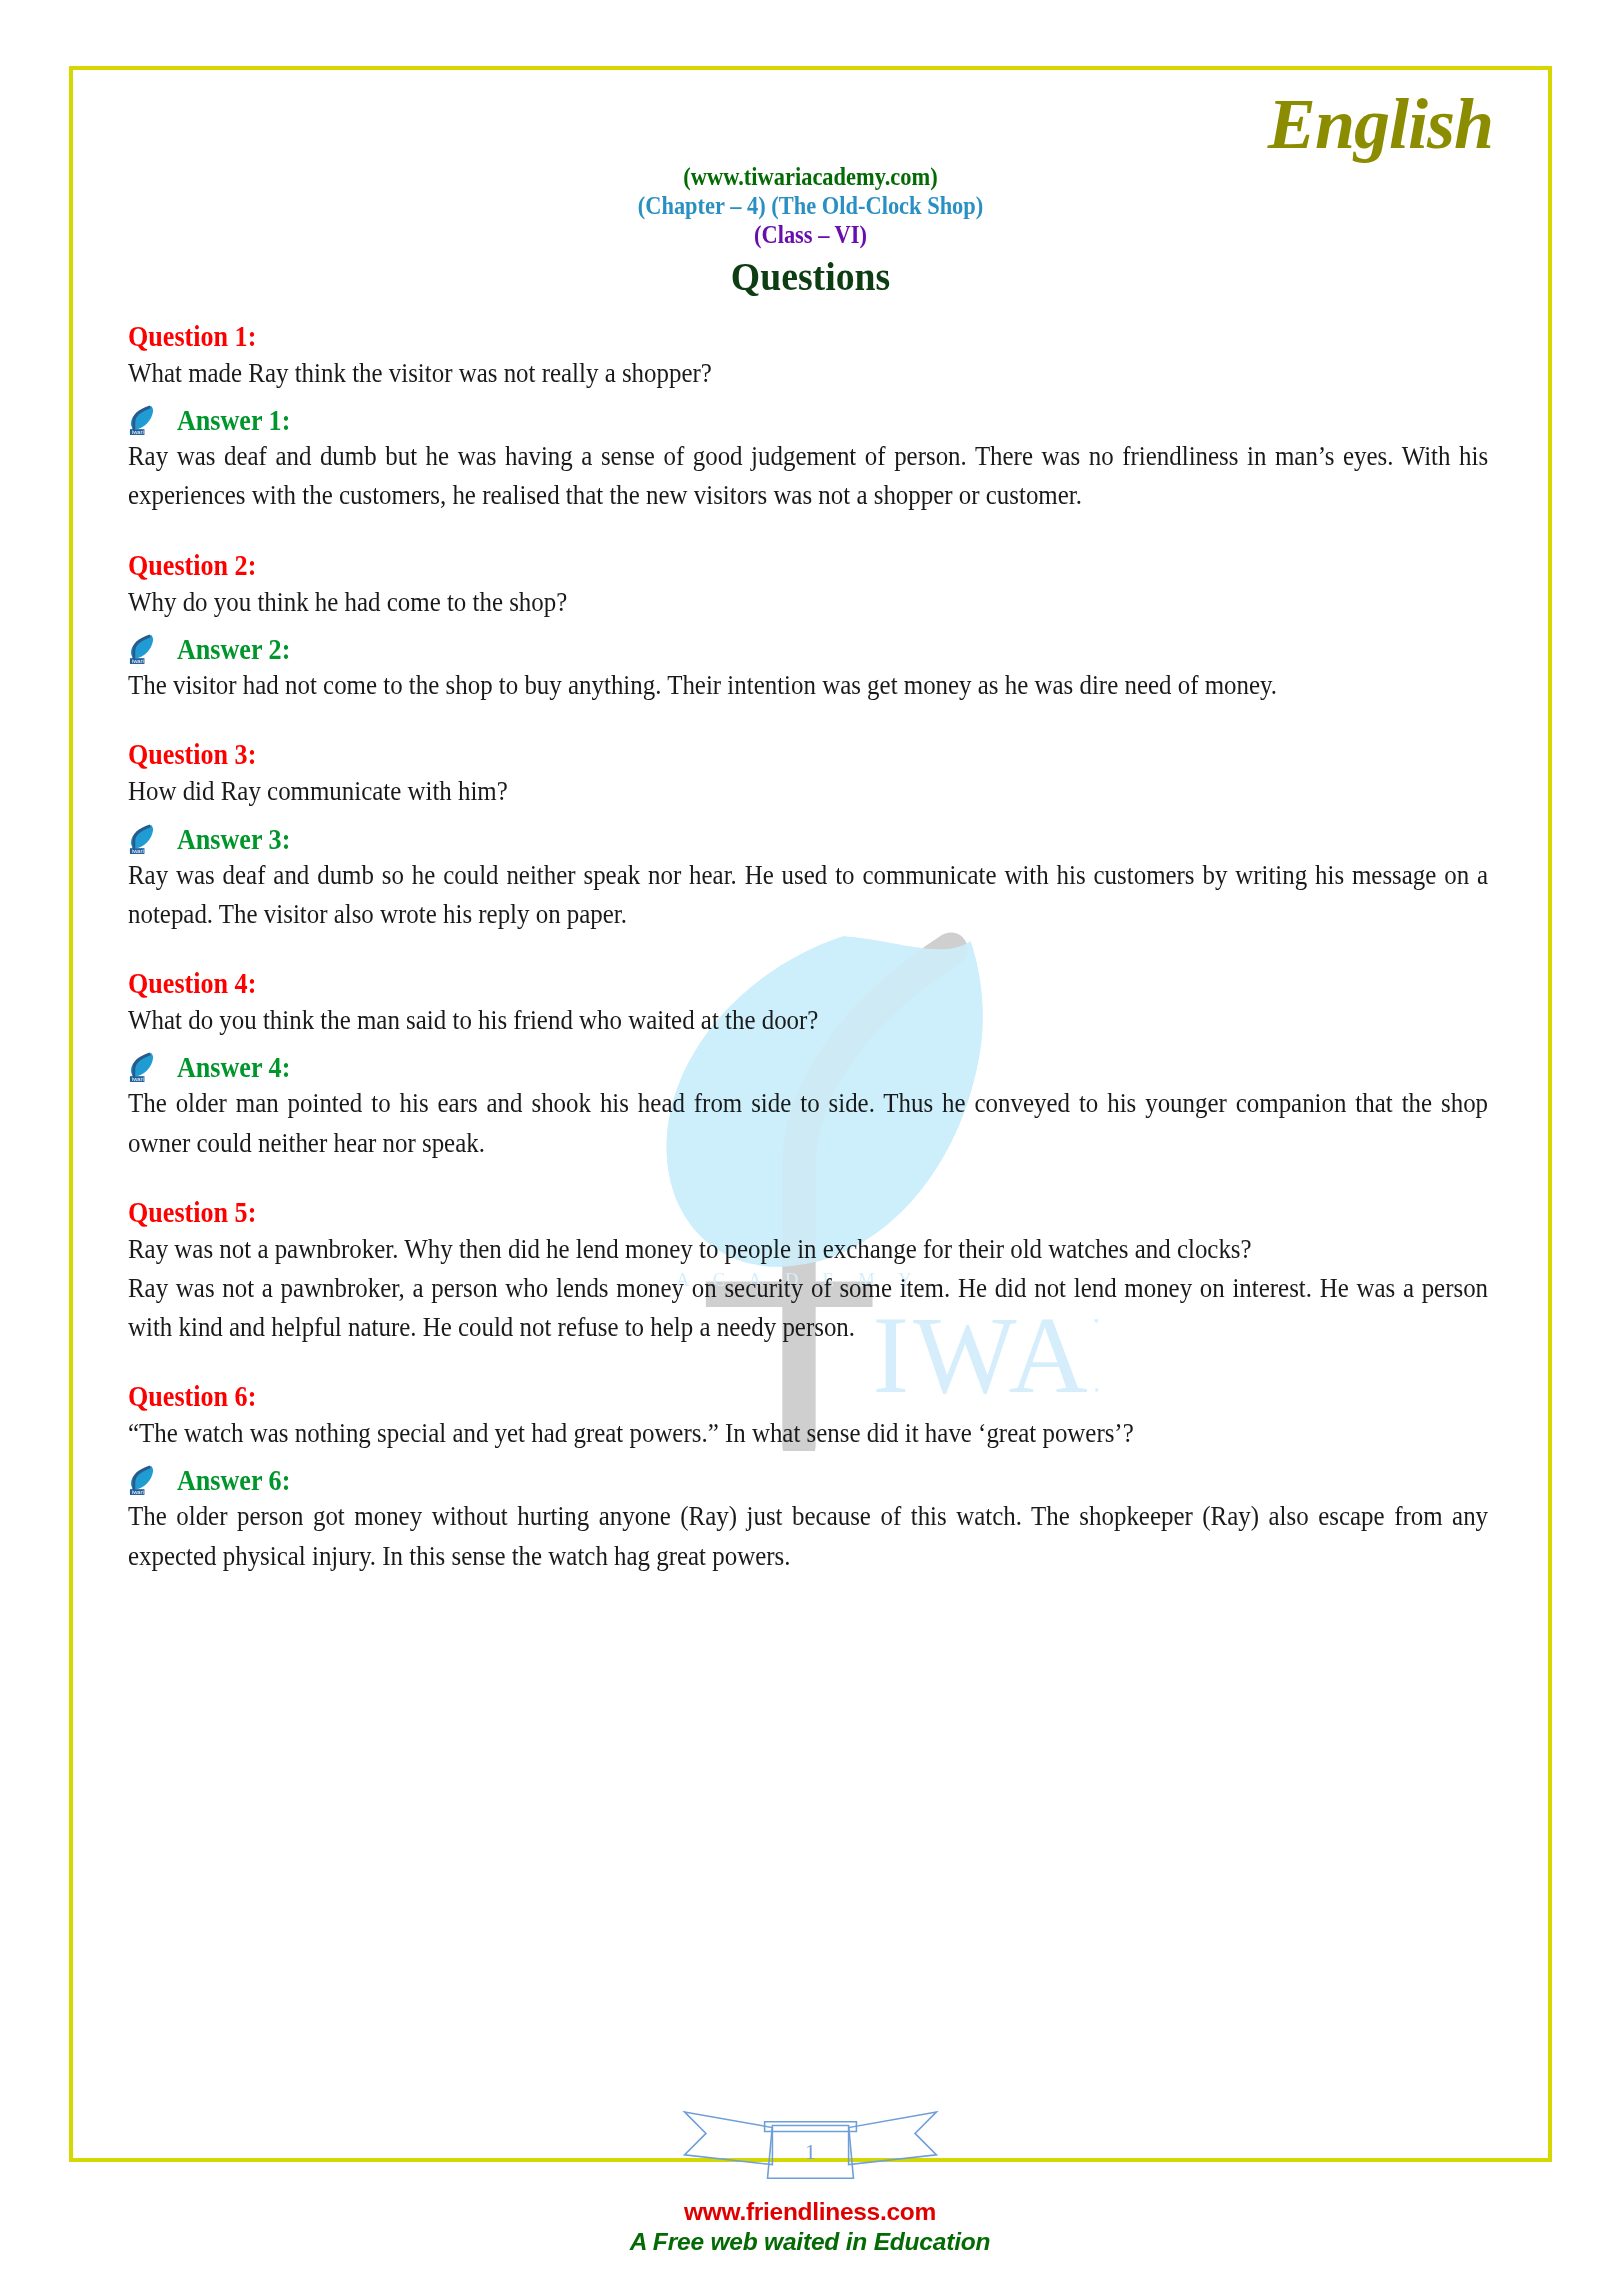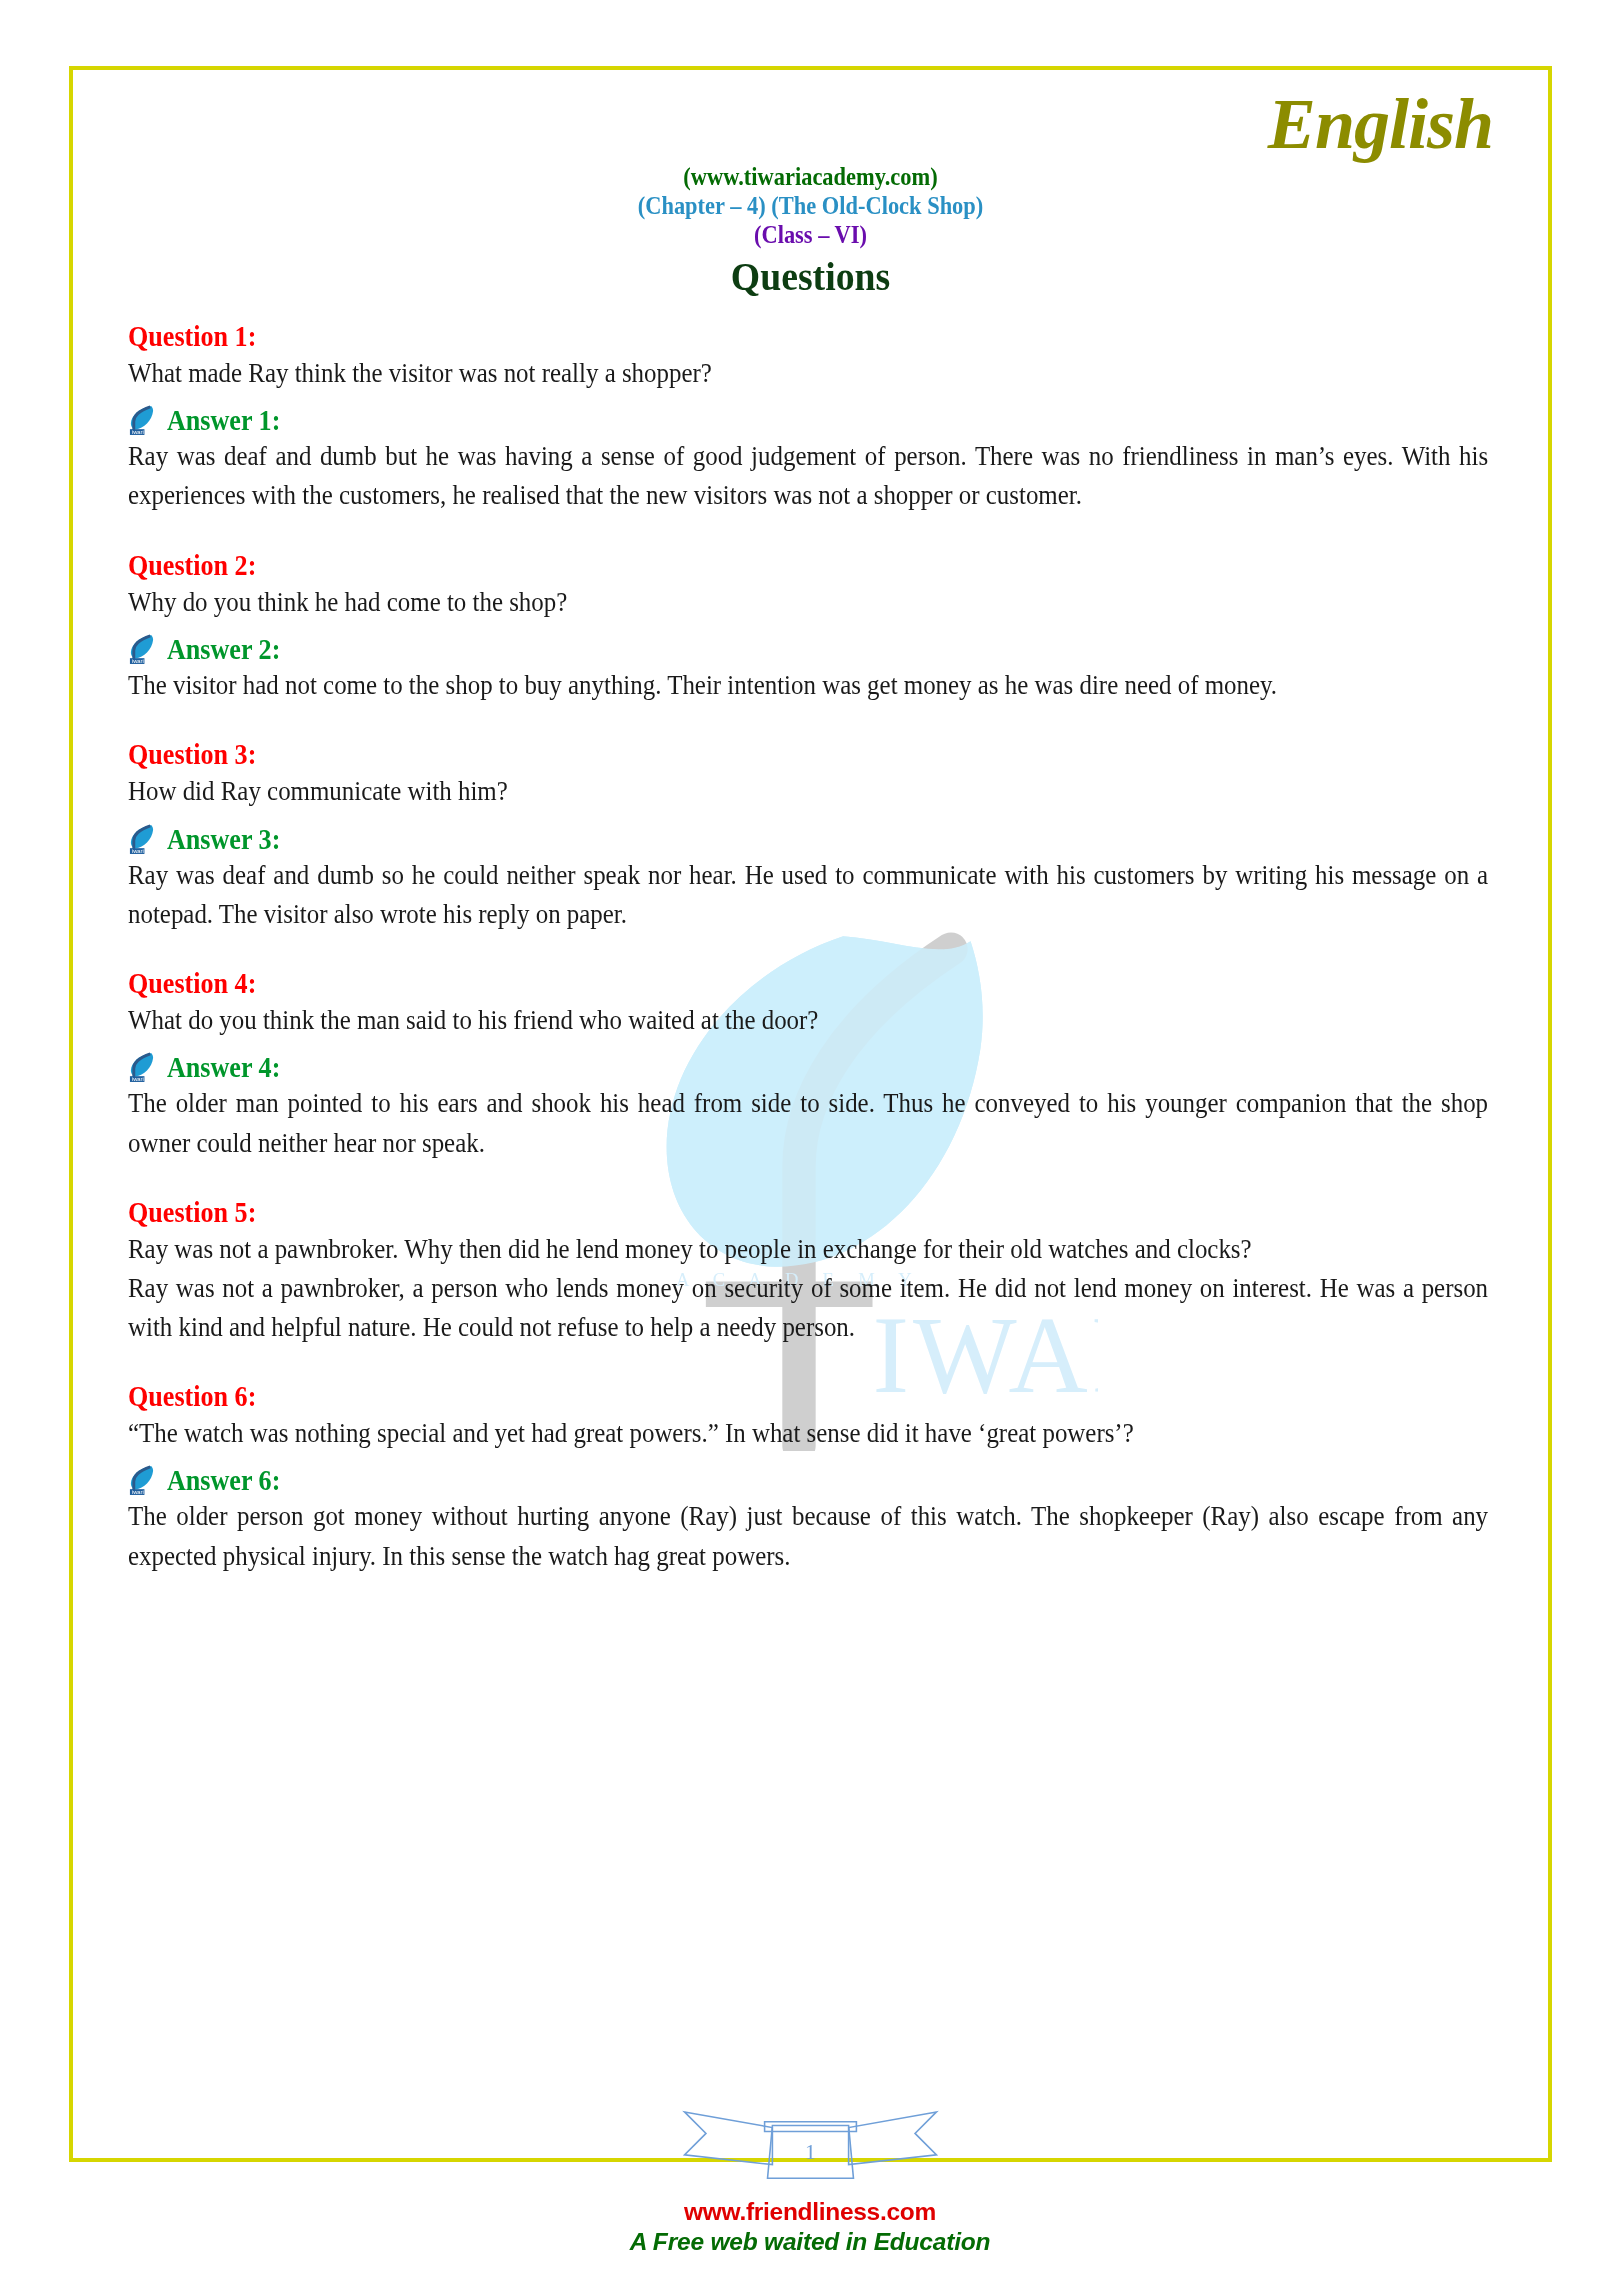--- a/index.html
+++ b/index.html
@@ -122,21 +122,21 @@
     font-size: 26.5px;
     line-height: 1.42;
     text-align: justify;
     transform: scaleX(0.94);
     transform-origin: left center;
     width: 106%;
   }
   .a-head {
     display: flex;
     align-items: flex-end;
-    gap: 10px;
+    gap: 20px;
     margin-top: 11.8px;
     margin-bottom: 2px;
   }
   .a-head .a-label {
     color: #00962b;
     font-family: "Liberation Serif", serif;
     font-weight: bold;
     font-size: 29px;
     line-height: 1;
     transform: scaleX(0.9);

